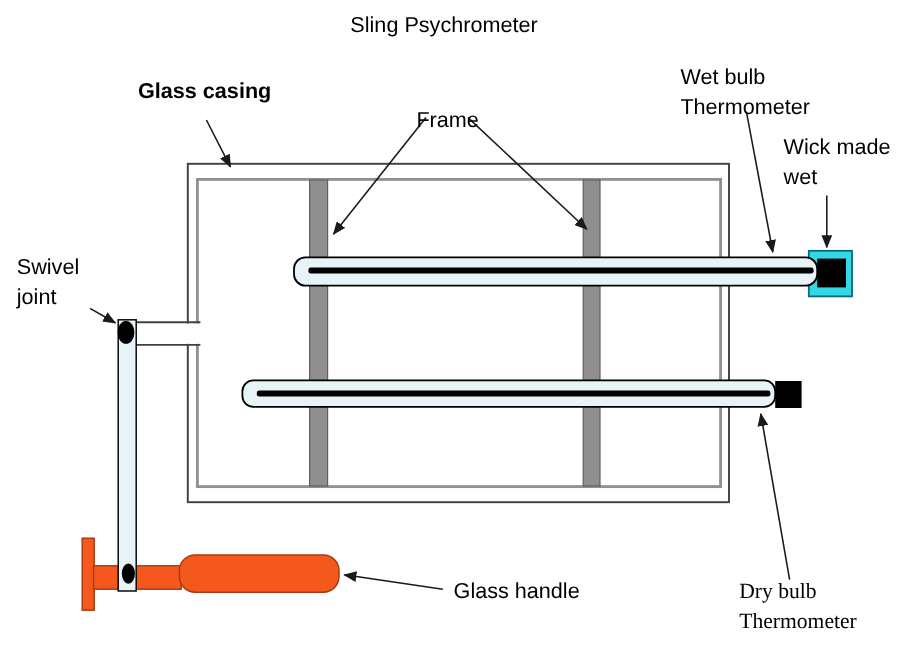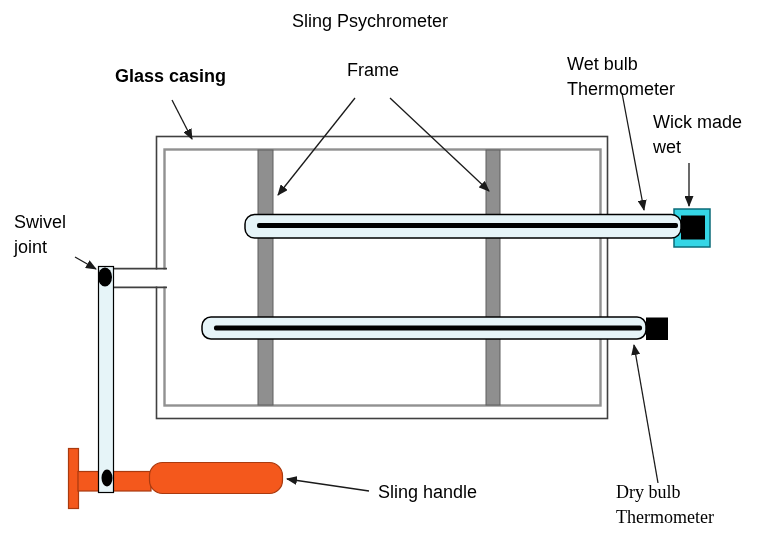--- a/index.html
+++ b/index.html
@@ -60,28 +60,28 @@
     <line x1="689" y1="163" x2="689" y2="206" stroke-width="1.3" marker-end="url(#arrow)" stroke="#1a1a1a"></line>
     <line x1="75" y1="257" x2="96" y2="269" stroke-width="1.3" marker-end="url(#arrow)" stroke="#1a1a1a"></line>
     <line x1="369" y1="491" x2="287" y2="479" stroke-width="1.3" marker-end="url(#arrow)" stroke="#1a1a1a"></line>
     <line x1="658" y1="483" x2="634" y2="345" stroke-width="1.3" marker-end="url(#arrow)" stroke="#1a1a1a"></line>
   </svg>
 
   <div class="label center" style="left:250px;top:9px;width:240px;">Sling Psychrometer</div>
 
   <div class="label" style="left:115px;top:64px;font-weight:bold;">Glass casing</div>
 
-  <div class="label" style="left:347px;top:58px;">Frame</div>
+  <div class="label" style="left:347px;top:88px;">Frame</div>
 
   <div class="label" style="left:567px;top:52px;">Wet bulb
 Thermometer</div>
 
   <div class="label" style="left:14px;top:210px;">Swivel
 joint</div>
 
   <div class="label" style="left:653px;top:110px;">Wick made
 wet</div>
 
-  <div class="label" style="left:378px;top:480px;">Sling handle</div>
+  <div class="label" style="left:378px;top:480px;">Glass handle</div>
 
   <div class="label" style="left:616px;top:480px;font-family:Liberation Serif, serif;">Dry bulb
 Thermometer</div>
 </div>
 
 </body></html>

